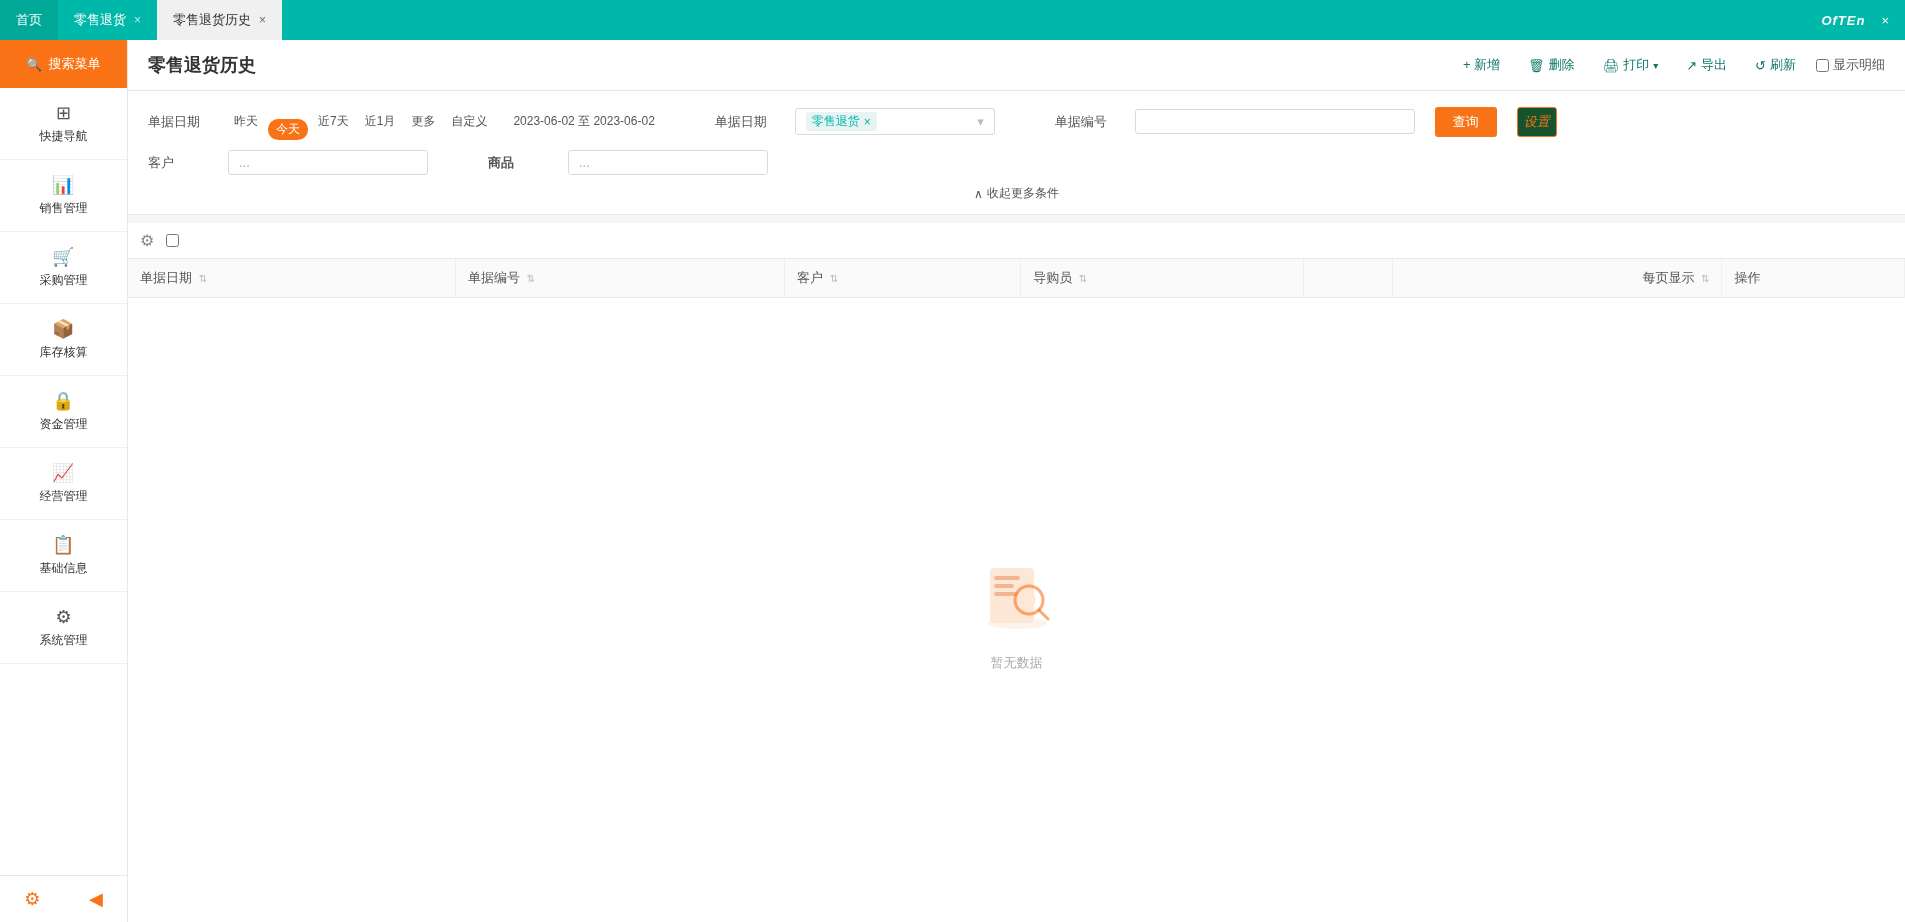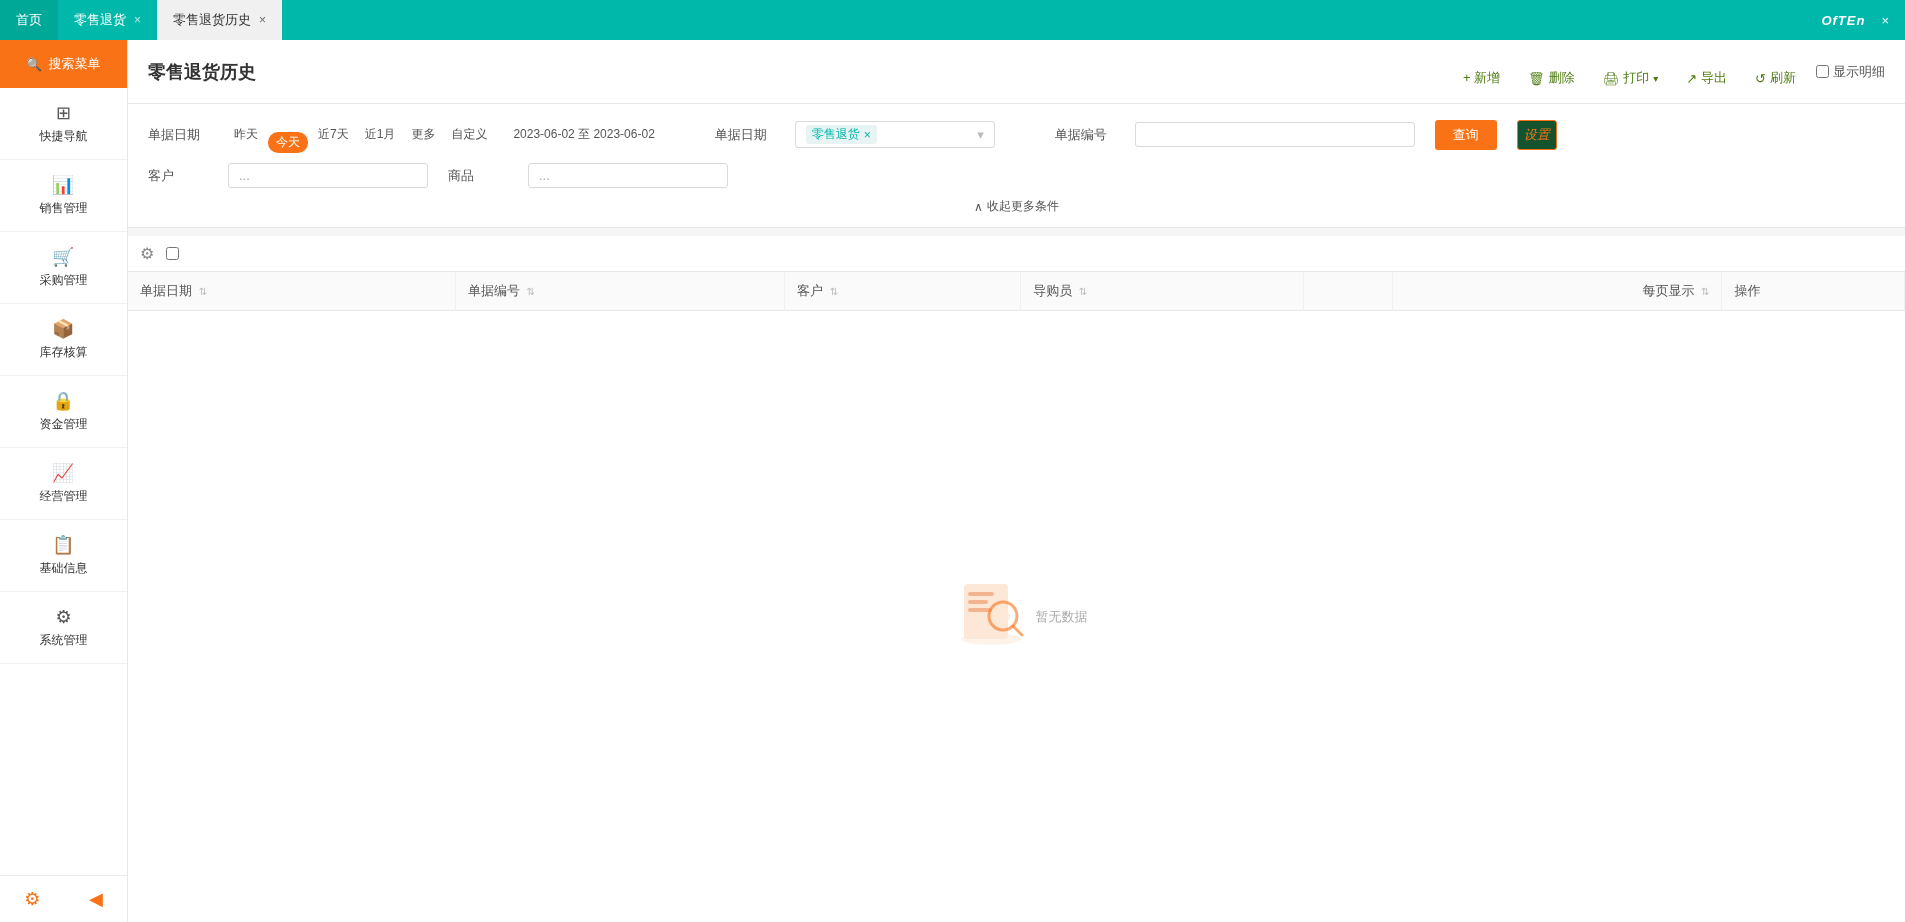--- a/index.html
+++ b/index.html
@@ -120,24 +120,23 @@
     .header-actions {
       display: flex;
       align-items: center;
       gap: 12px;
     }
     .action-btn {
       display: flex;
       align-items: center;
       gap: 4px;
       font-size: 13px;
-      color: #4d7c0f;
+      color: #0f766e;
       cursor: pointer;
       padding: 4px 8px;
-      margin-top: 13px;
     }
     .btn-query {
       background: #f97316;
       color: #fff;
       border: none;
       padding: 6px 18px;
       border-radius: 3px;
       font-size: 13px;
       cursor: pointer;
     }
@@ -276,21 +275,21 @@
       white-space: nowrap;
       border-right: 1px solid #f0f0f0;
     }
     th.sortable { cursor: pointer; }
     th .sort-arrows { color: #bbb; font-size: 10px; margin-left: 3px; }
 
     
     .empty-state {
       flex: 1;
       display: flex;
-      flex-direction: row;
+      flex-direction: column;
       align-items: center;
       justify-content: center;
       color: #aaa;
       font-size: 13px;
       padding: 60px 0;
     }
     .empty-icon {
       width: 90px;
       height: 90px;
       margin-bottom: 16px;
@@ -464,21 +463,21 @@
         <button class="btn-setting">设置</button>
       </div>
 
       <div class="filter-row">
 
         <span class="filter-label">客户</span>
         <div class="filter-input" style="display:flex;align-items:center; color:#aaa;">
           <span>...</span>
         </div>
 
-        <span class="filter-label" style="">商品</span>
+        <span class="filter-label" style="margin-left:40px;font-weight:bold;">商品</span>
         <div class="filter-input" style="display:flex;align-items:center; color:#aaa;">
           <span>...</span>
         </div>
       </div>
 
       <div style="text-align:center;">
         <span class="collapse-btn">
           <span>∧</span>
           <span>收起更多条件</span>
         </span>

